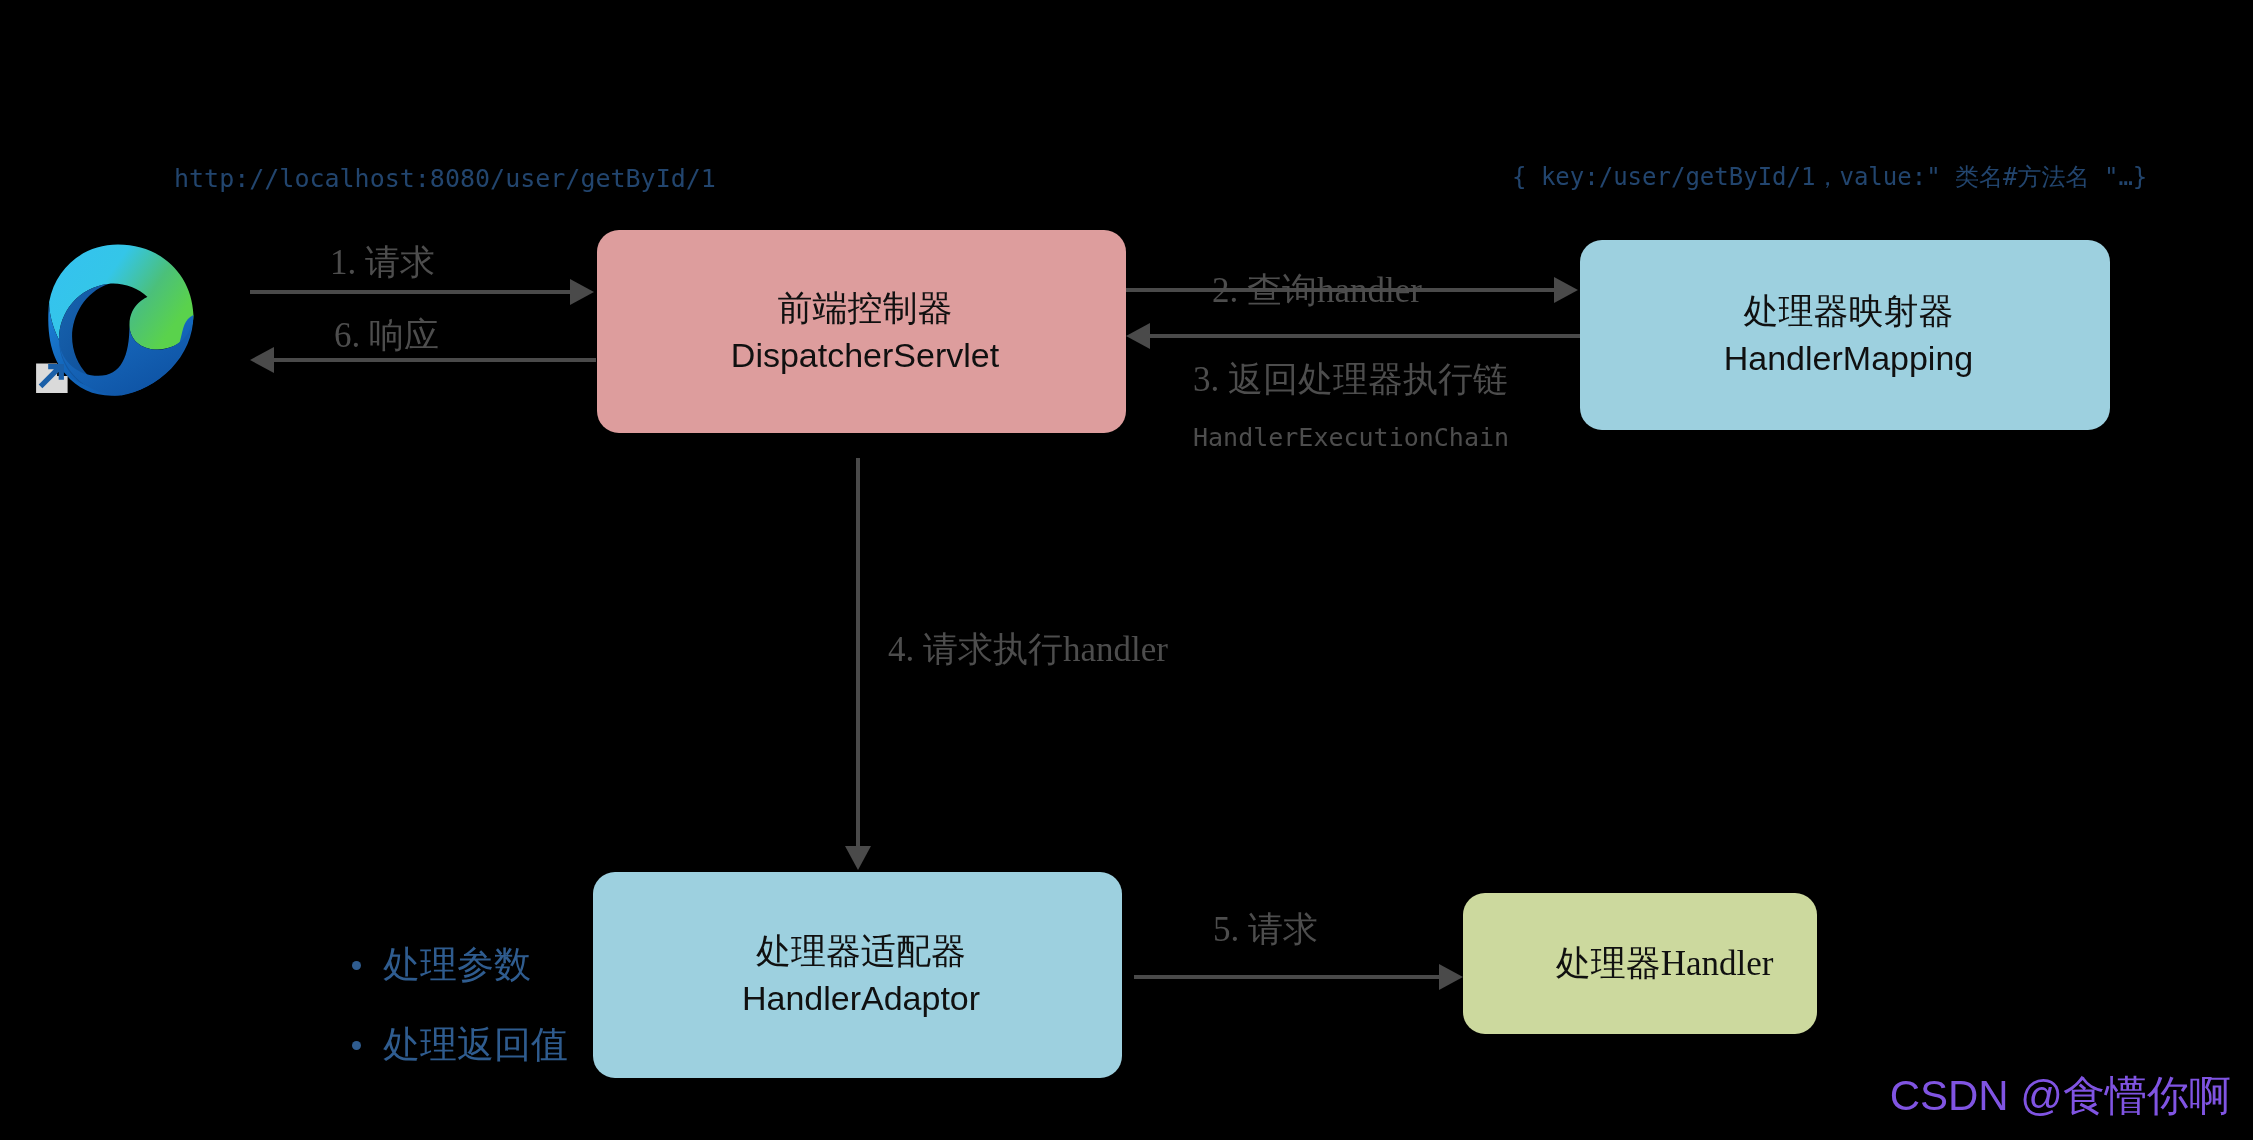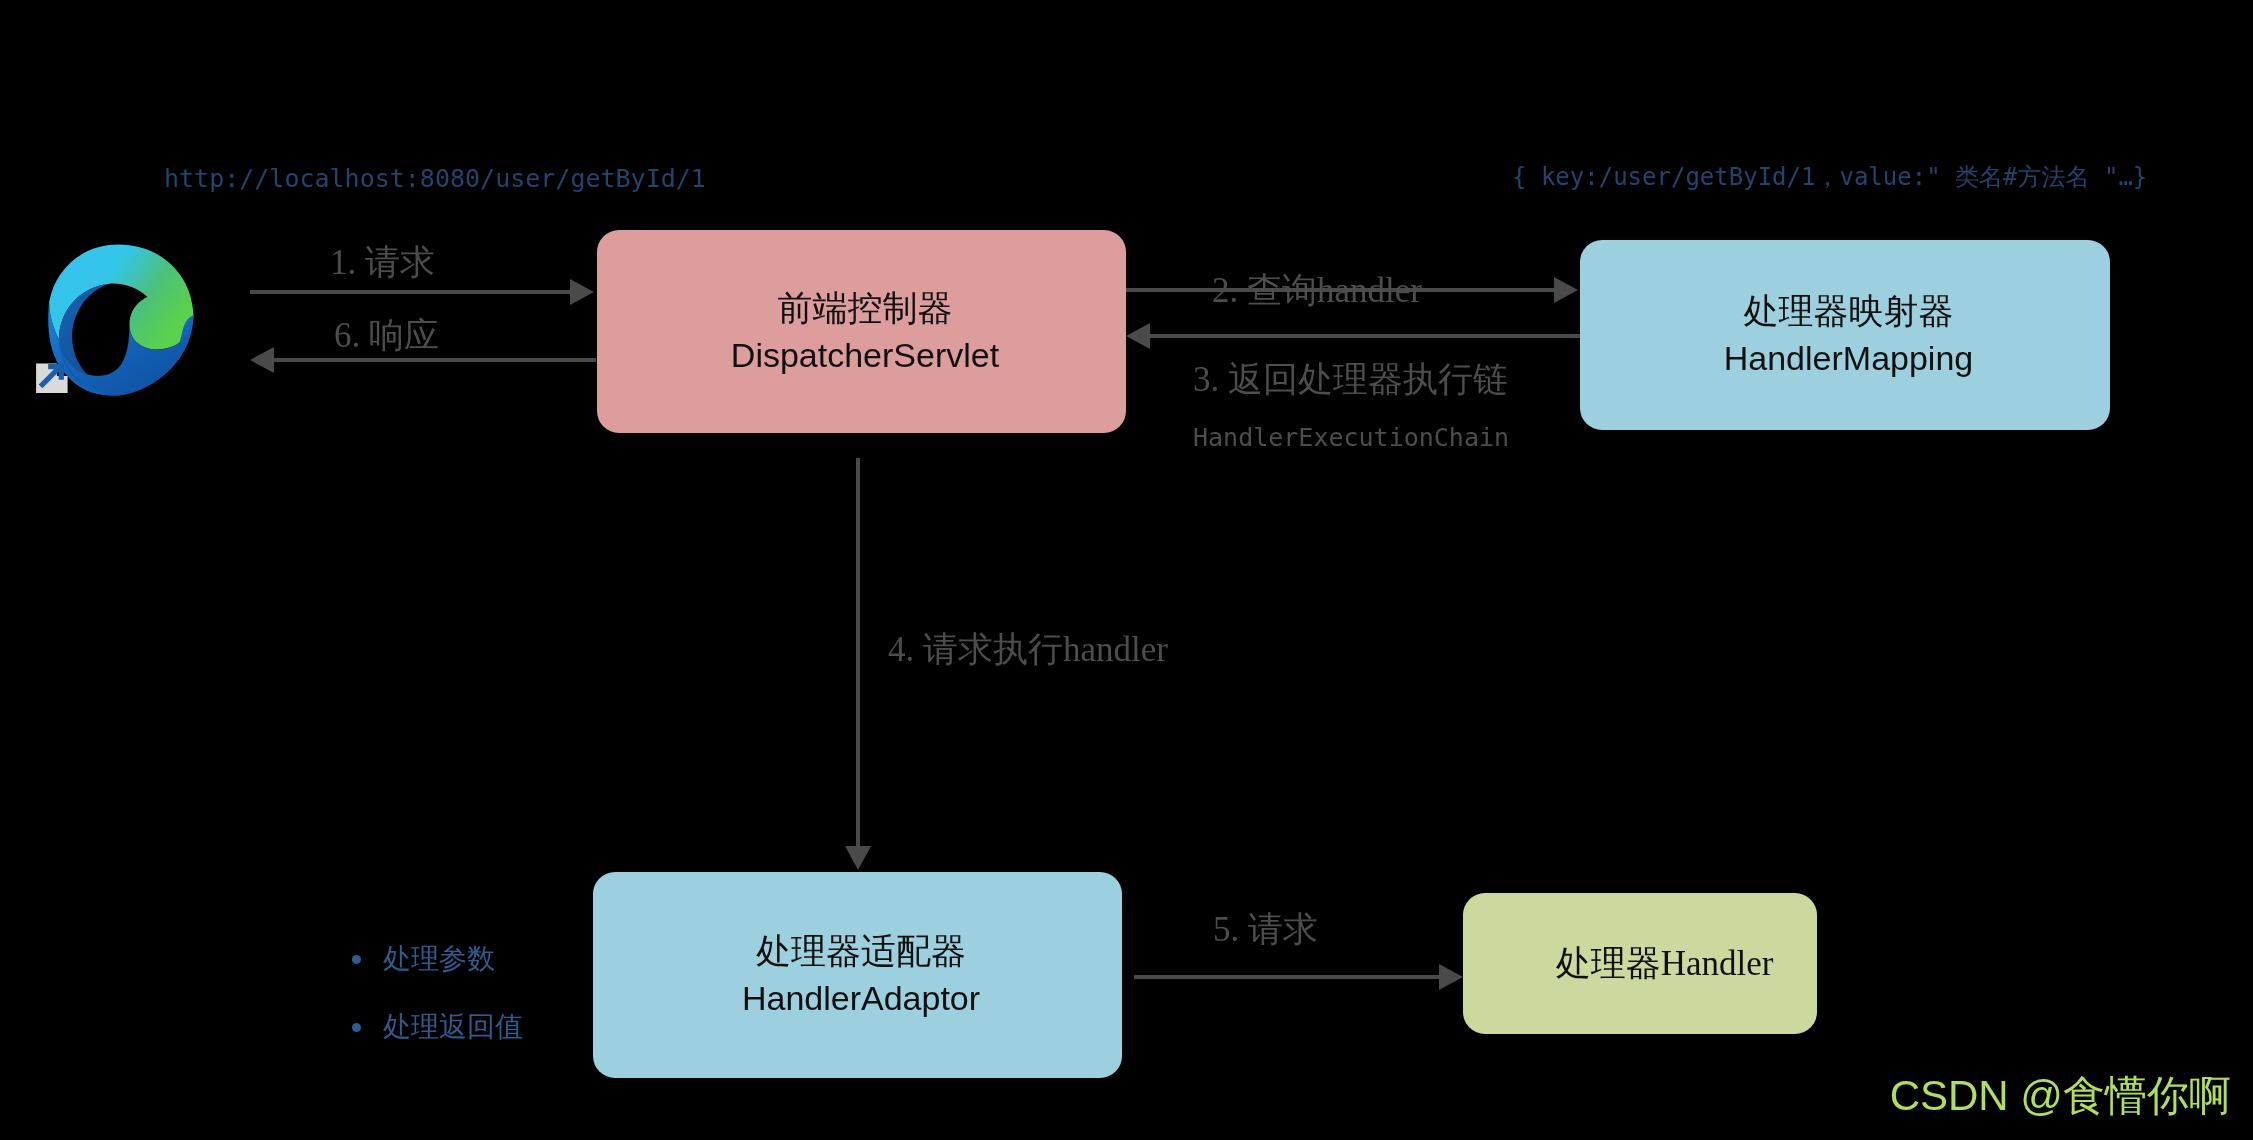--- a/index.html
+++ b/index.html
@@ -31,21 +31,21 @@
 
   
   .anno-code {
     position: absolute;
     font-family: "DejaVu Sans Mono", monospace;
     font-size: 25px;
     color: #22456e;
     white-space: nowrap;
     letter-spacing: 0px;
   }
-  #url-annotation { left: 164px; top: 164px; }
+  #url-annotation { left: 174px; top: 164px; }
   #mapping-annotation {
     left: 1512px;
     top: 152px;
     white-space: normal;
     width: 700px;
     line-height: 50px;
     font-size: 24px;
   }
 
   
@@ -158,21 +158,21 @@
   }
   .bullet-dot {
     width: 9px; height: 9px;
     border-radius: 50%;
     background: #2f5c8f;
     margin-right: 22px;
     flex: 0 0 auto;
   }
   .bullet-text {
     font-family: Liberation Serif, serif;
-    font-size: 28px;
+    font-size: 37px;
     color: #2f5c8f;
     white-space: nowrap;
   }
 
   
   #edge-icon {
     position: absolute;
     left: 36px;
     top: 238px;
     width: 164px;
@@ -186,21 +186,21 @@
     height: 42px;
   }
 
   
   #watermark {
     position: absolute;
     right: 22px;
     bottom: 16px;
     font-family: "Liberation Sans", sans-serif;
     font-size: 42px;
-    color: #bef264;
+    color: #8b5cf6;
     white-space: nowrap;
     opacity: 0.92;
   }
 </style>
 </head>
 <body>
 
 <div id="canvas">
 
 

